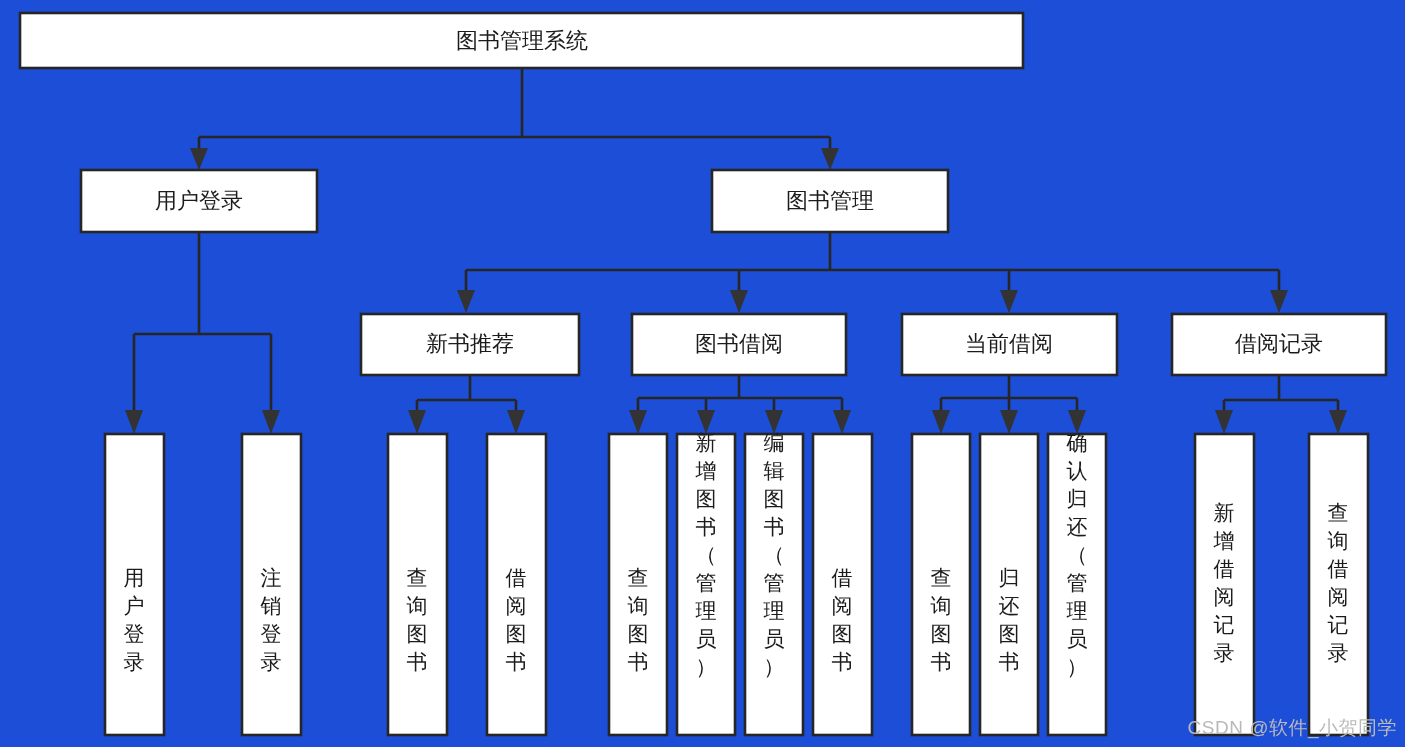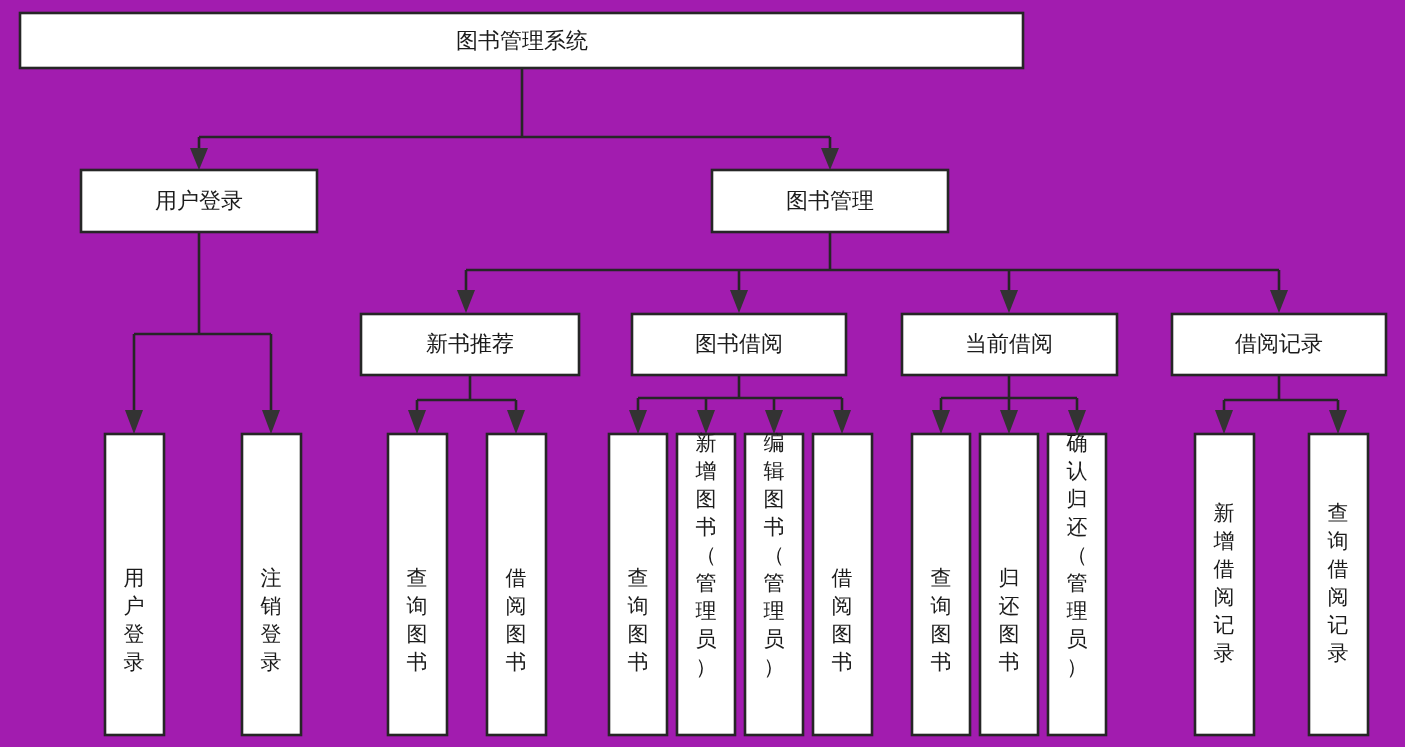--- a/index.html
+++ b/index.html
@@ -10,21 +10,21 @@
   body {
     width: 1405px;
     height: 747px;
     font-family: "Liberation Sans", "DejaVu Sans", sans-serif;
     overflow: hidden;
   }
   #diagram-root {
     position: relative;
     width: 1405px;
     height: 747px;
-    background: #a21caf;
+    background: #1d4ed8;
   }
   svg#flow {
     position: absolute;
     left: 0;
     top: 0;
     width: 1405px;
     height: 747px;
     display: block;
   }
   .node-rect {
@@ -231,13 +231,14 @@
       <text class="node-label-v vtext" x="1224" y="520"><tspan x="1224" y="520" text-anchor="middle">新</tspan><tspan x="1224" y="548" text-anchor="middle">增</tspan><tspan x="1224" y="576" text-anchor="middle">借</tspan><tspan x="1224" y="604" text-anchor="middle">阅</tspan><tspan x="1224" y="632" text-anchor="middle">记</tspan><tspan x="1224" y="660" text-anchor="middle">录</tspan></text>
     </g>
 
     <g>
       <rect class="node-rect" x="1309" y="434" width="59" height="301"></rect>
       <text class="node-label-v vtext" x="1338" y="520"><tspan x="1338" y="520" text-anchor="middle">查</tspan><tspan x="1338" y="548" text-anchor="middle">询</tspan><tspan x="1338" y="576" text-anchor="middle">借</tspan><tspan x="1338" y="604" text-anchor="middle">阅</tspan><tspan x="1338" y="632" text-anchor="middle">记</tspan><tspan x="1338" y="660" text-anchor="middle">录</tspan></text>
     </g>
 
   </svg>
 
+  <div class="watermark">CSDN @软件_小贺同学</div>
 </div>
 
 </body></html>

